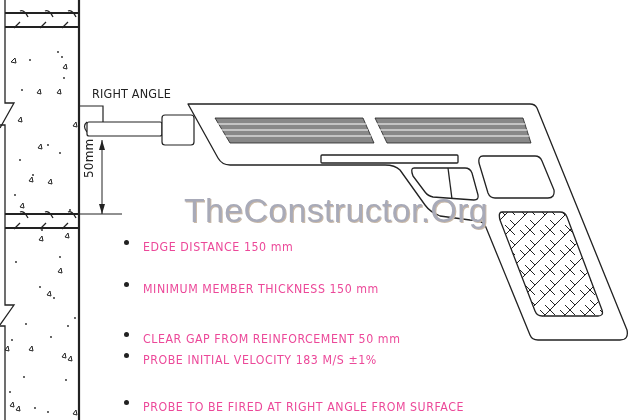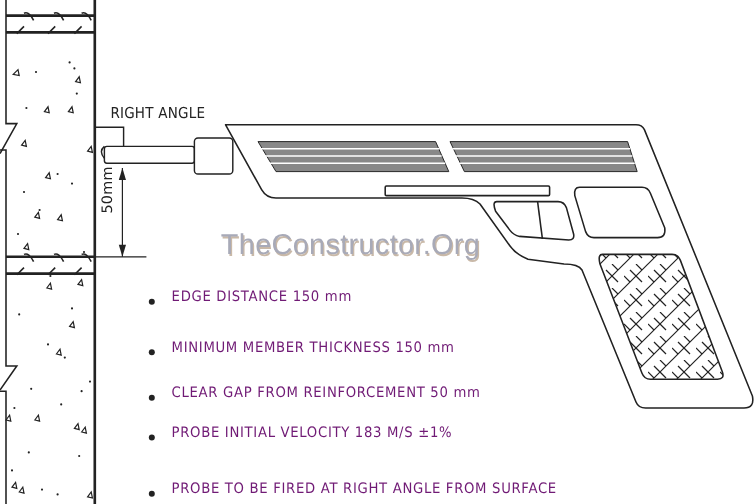--- a/index.html
+++ b/index.html
@@ -1,23 +1,23 @@
 <!DOCTYPE html>
 <html><head>
   <meta charset="utf-8">
   <style>
     html, body { margin: 0; padding: 0; background: #ffffff; }
     body { width: 629px; height: 420px; position: relative; overflow: hidden; font-family: "DejaVu Sans", sans-serif; }
     #diagram { position: absolute; left: 0; top: 0; width: 629px; height: 420px; }
     .label { position: absolute; font-family: "DejaVu Sans", sans-serif; color: #222; white-space: nowrap; letter-spacing: 0.2px; }
     .right-angle { left: 92px; top: 86px; font-size: 12.5px; transform: scaleX(0.9); transform-origin: left; }
     .dim-50 { left: 82px; top: 178px; font-size: 12px; transform: rotate(-90deg); transform-origin: left top; }
-    .watermark { position: absolute; left: 184px; top: 191px; font-family: "Liberation Sans", sans-serif; font-size: 24px; color: #a8aab8; letter-spacing: 0.3px; text-shadow: 1px 1px 0 #c9b9a8; }
+    .watermark { position: absolute; left: 184px; top: 191px; font-family: "Liberation Sans", sans-serif; font-size: 34px; color: #a8aab8; letter-spacing: 0.3px; text-shadow: 1px 1px 0 #c9b9a8; }
     .notes { position: absolute; left: 124px; top: 0; }
-    .note { position: absolute; left: 0; display: flex; align-items: flex-end; font-size: 12px; color: #701a75; white-space: nowrap; }
+    .note { position: absolute; left: 0; display: flex; align-items: flex-start; font-size: 12px; color: #ec4899; white-space: nowrap; }
     .note .bullet { width: 5px; height: 5px; border-radius: 50%; background: #222; margin-right: 14px; }
     .note .text { transform: scaleX(0.92); transform-origin: left; letter-spacing: 0.6px; }
   </style>
 </head>
 <body>
 
 <svg id="diagram" viewBox="0 0 629 420" xmlns="http://www.w3.org/2000/svg">
 
   <g stroke="#222" fill="none">
     <line x1="79" y1="0" x2="79" y2="420" stroke-width="2.2"></line>
@@ -157,21 +157,21 @@
 
 <div class="notes">
   <div class="note" style="top:240px">
       <span class="bullet"></span>
       <span class="text">EDGE DISTANCE 150 mm</span>
     </div>
   <div class="note" style="top:282px">
       <span class="bullet"></span>
       <span class="text">MINIMUM MEMBER THICKNESS 150 mm</span>
     </div>
-  <div class="note" style="top:320px">
+  <div class="note" style="top:332px">
       <span class="bullet"></span>
       <span class="text">CLEAR GAP FROM REINFORCEMENT 50 mm</span>
     </div>
   <div class="note" style="top:353px">
       <span class="bullet"></span>
       <span class="text">PROBE INITIAL VELOCITY 183 M/S ±1%</span>
     </div>
   <div class="note" style="top:400px">
       <span class="bullet"></span>
       <span class="text">PROBE TO BE FIRED AT RIGHT ANGLE FROM SURFACE</span>

